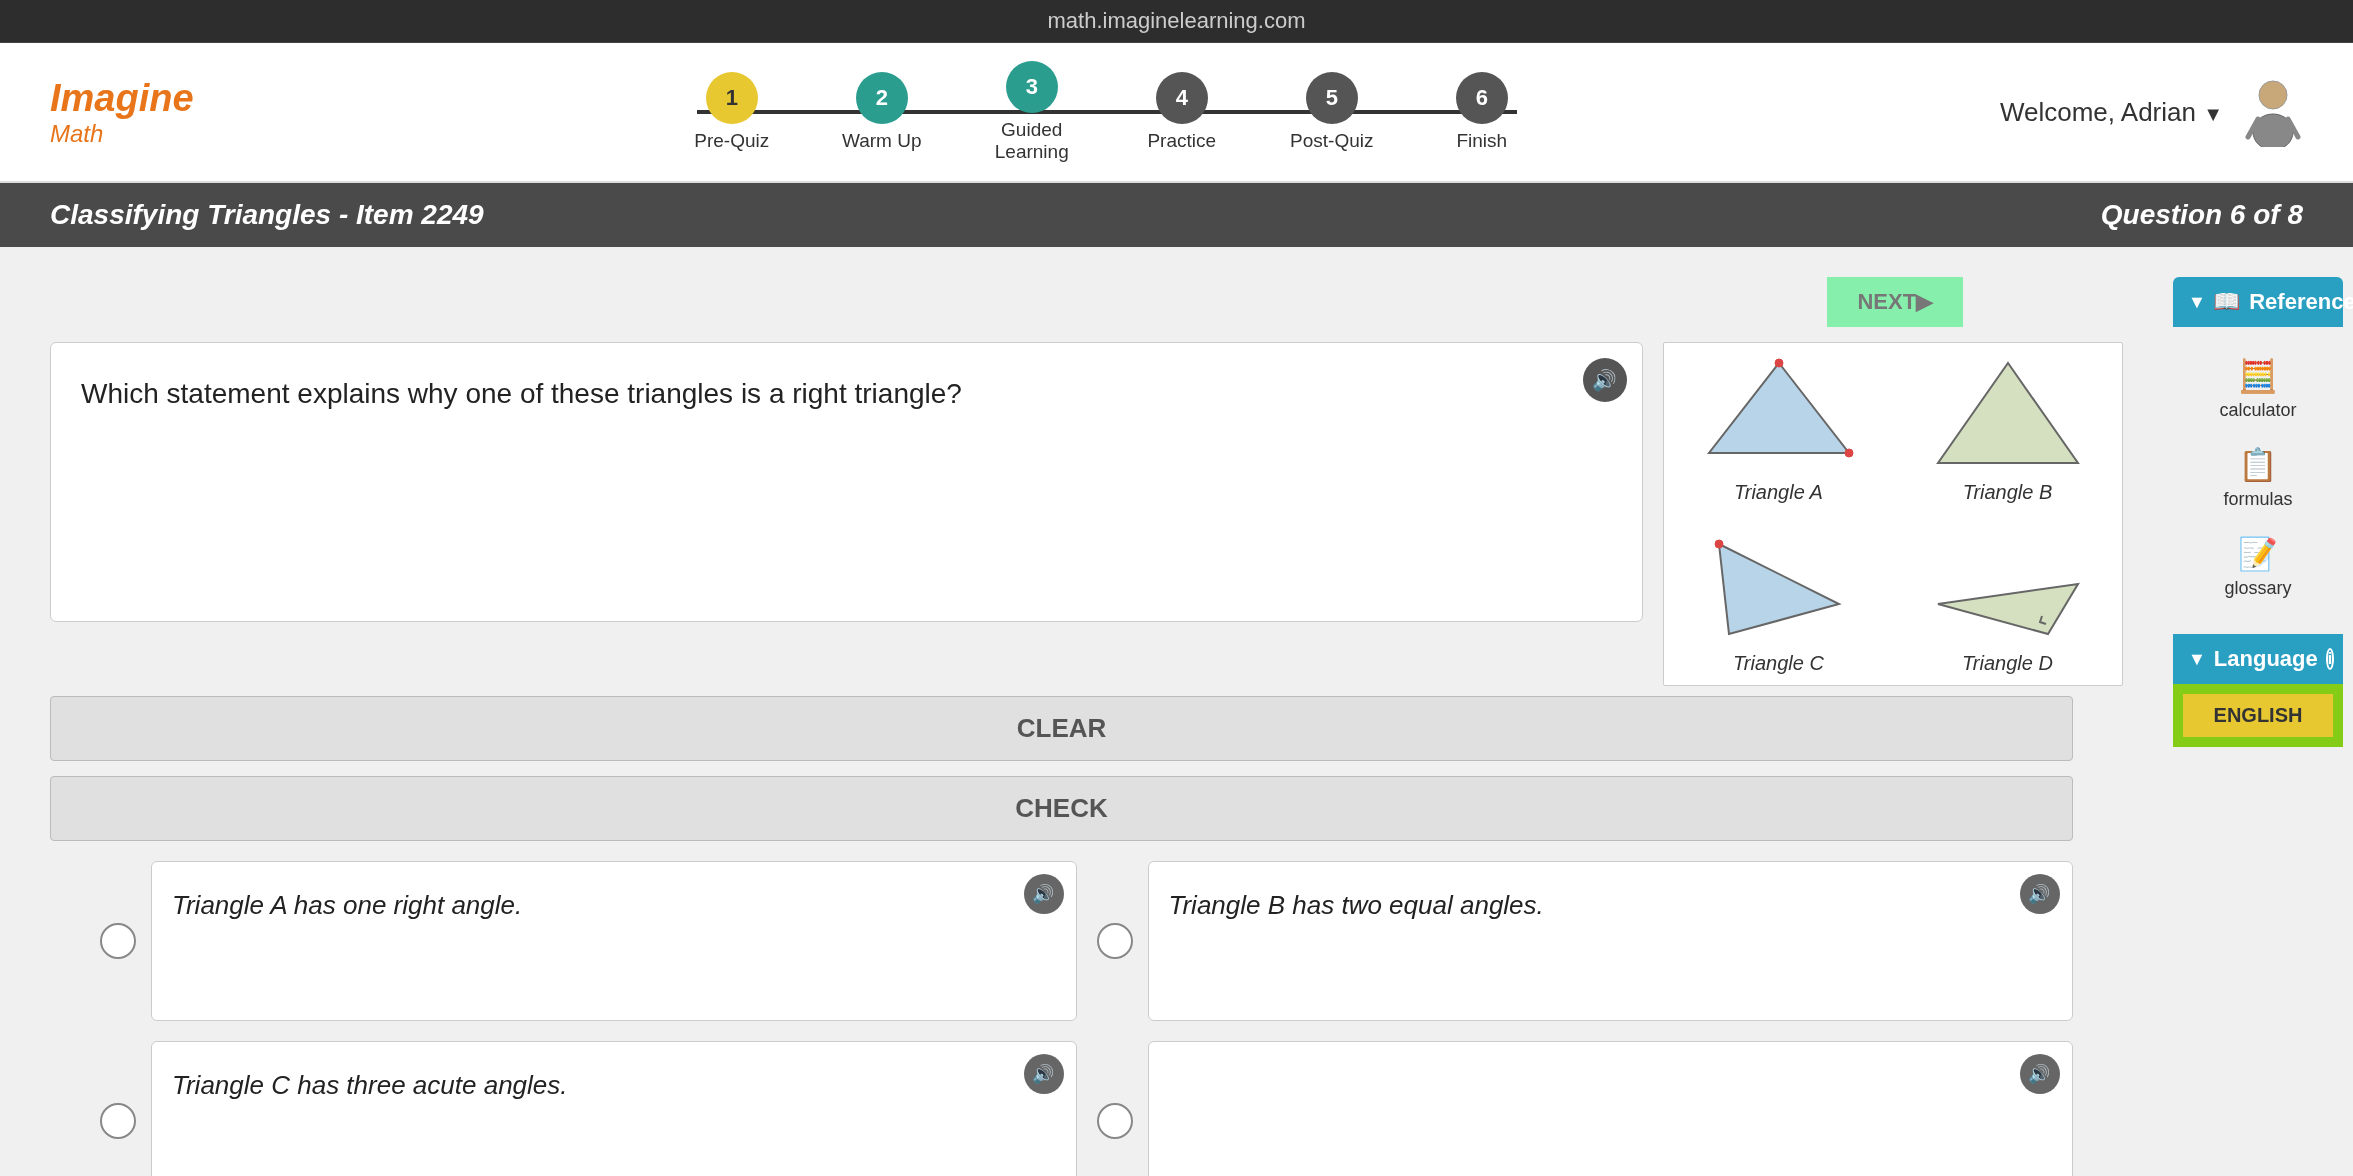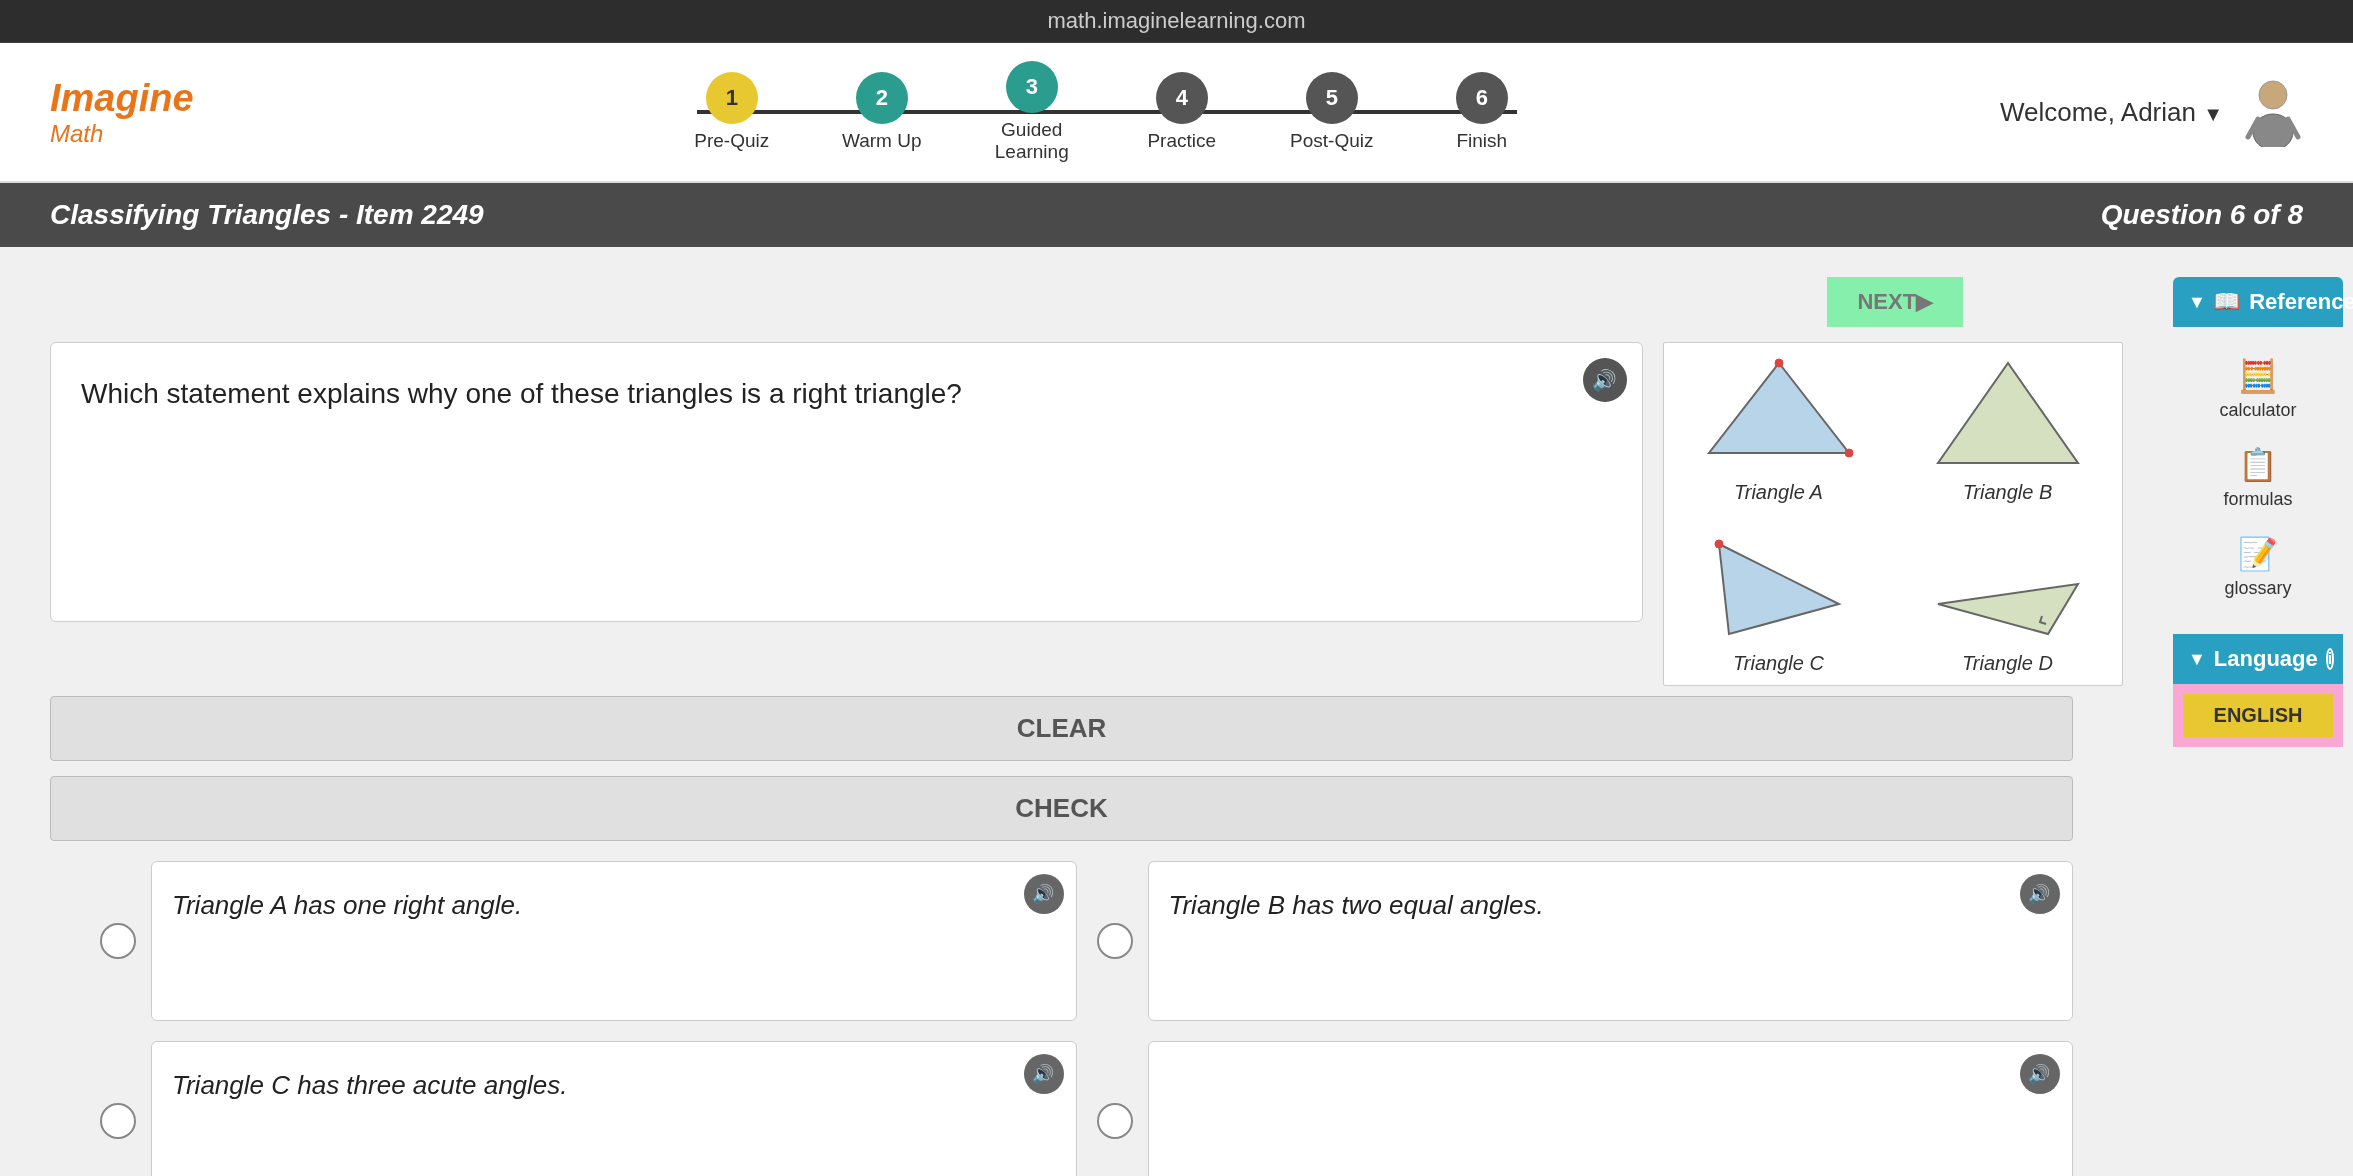--- a/index.html
+++ b/index.html
@@ -523,19 +523,19 @@
           <span class="ref-label">glossary</span>
         </div>
       </div>
 
       <div style="margin-top:5px;">
         <div style="background:#29a0c2; padding:12px 15px; cursor:pointer; display:flex; align-items:center; gap:8px;">
           <span style="color:white; font-size:18px;">▼</span>
           <span style="color:white; font-size:22px; font-weight:bold;">Language</span>
           <span style="color:white; font-size:18px; background:#29a0c2; border:2px solid white; border-radius:50%; width:22px; height:22px; display:inline-flex; align-items:center; justify-content:center; font-weight:bold; font-size:16px;">i</span>
         </div>
-        <div style="background:#f9a8d4; padding:10px;">
+        <div style="background:#84cc16; padding:10px;">
           <button class="language-btn">ENGLISH</button>
         </div>
       </div>
     </div>
   </div>
 </div>
 
 </body></html>

